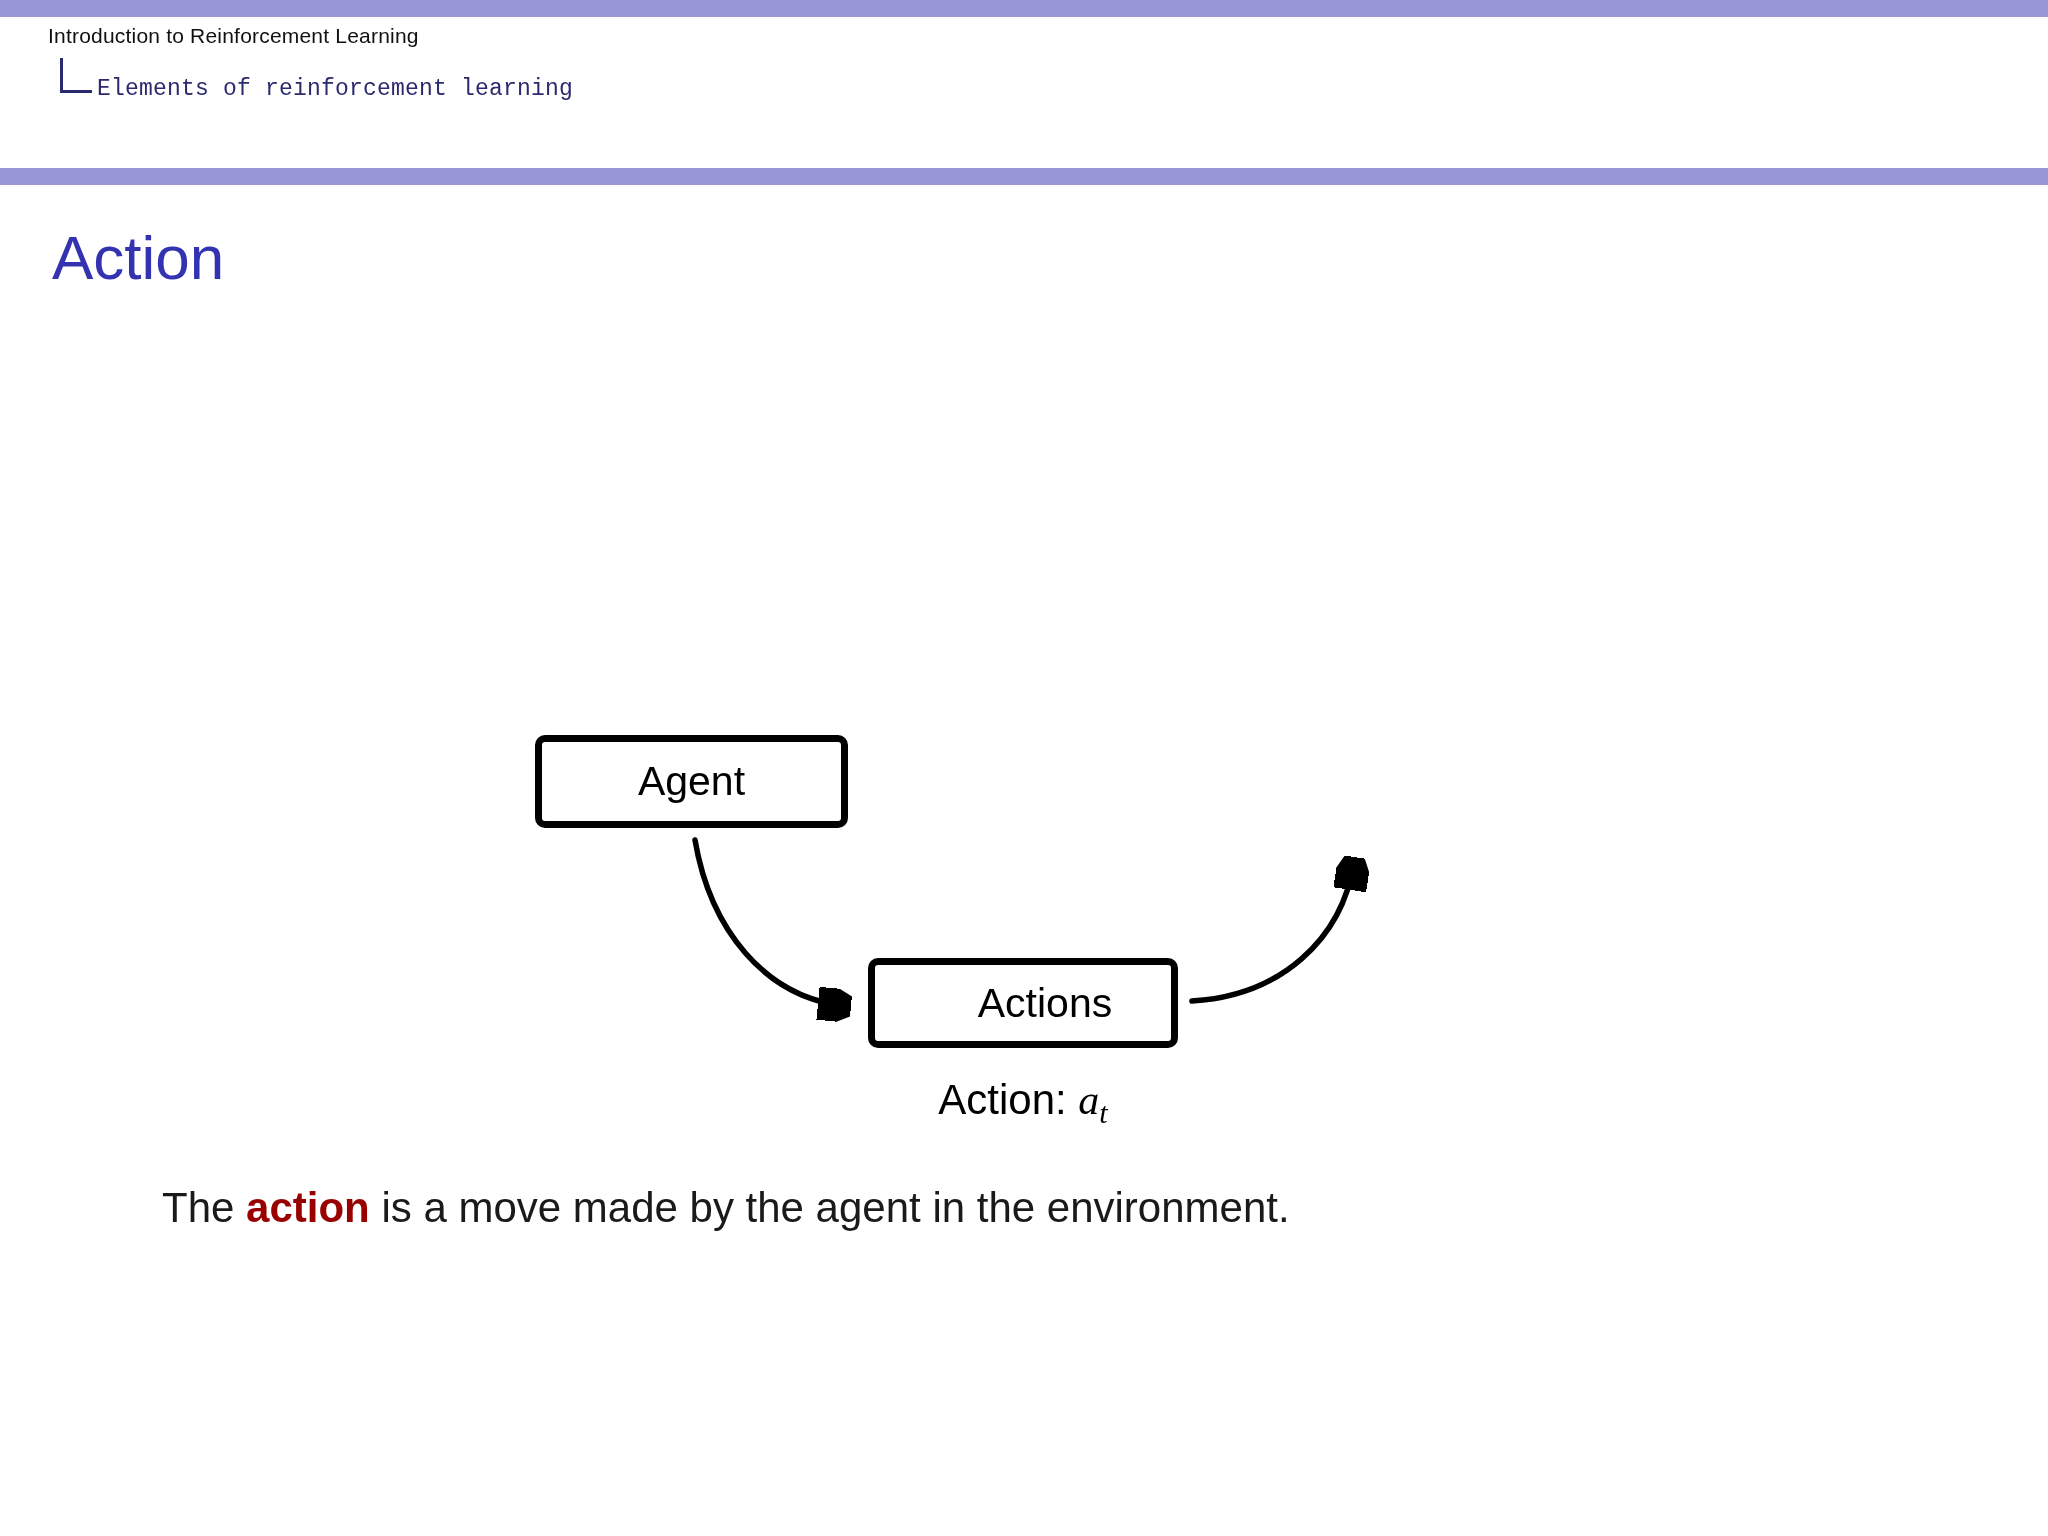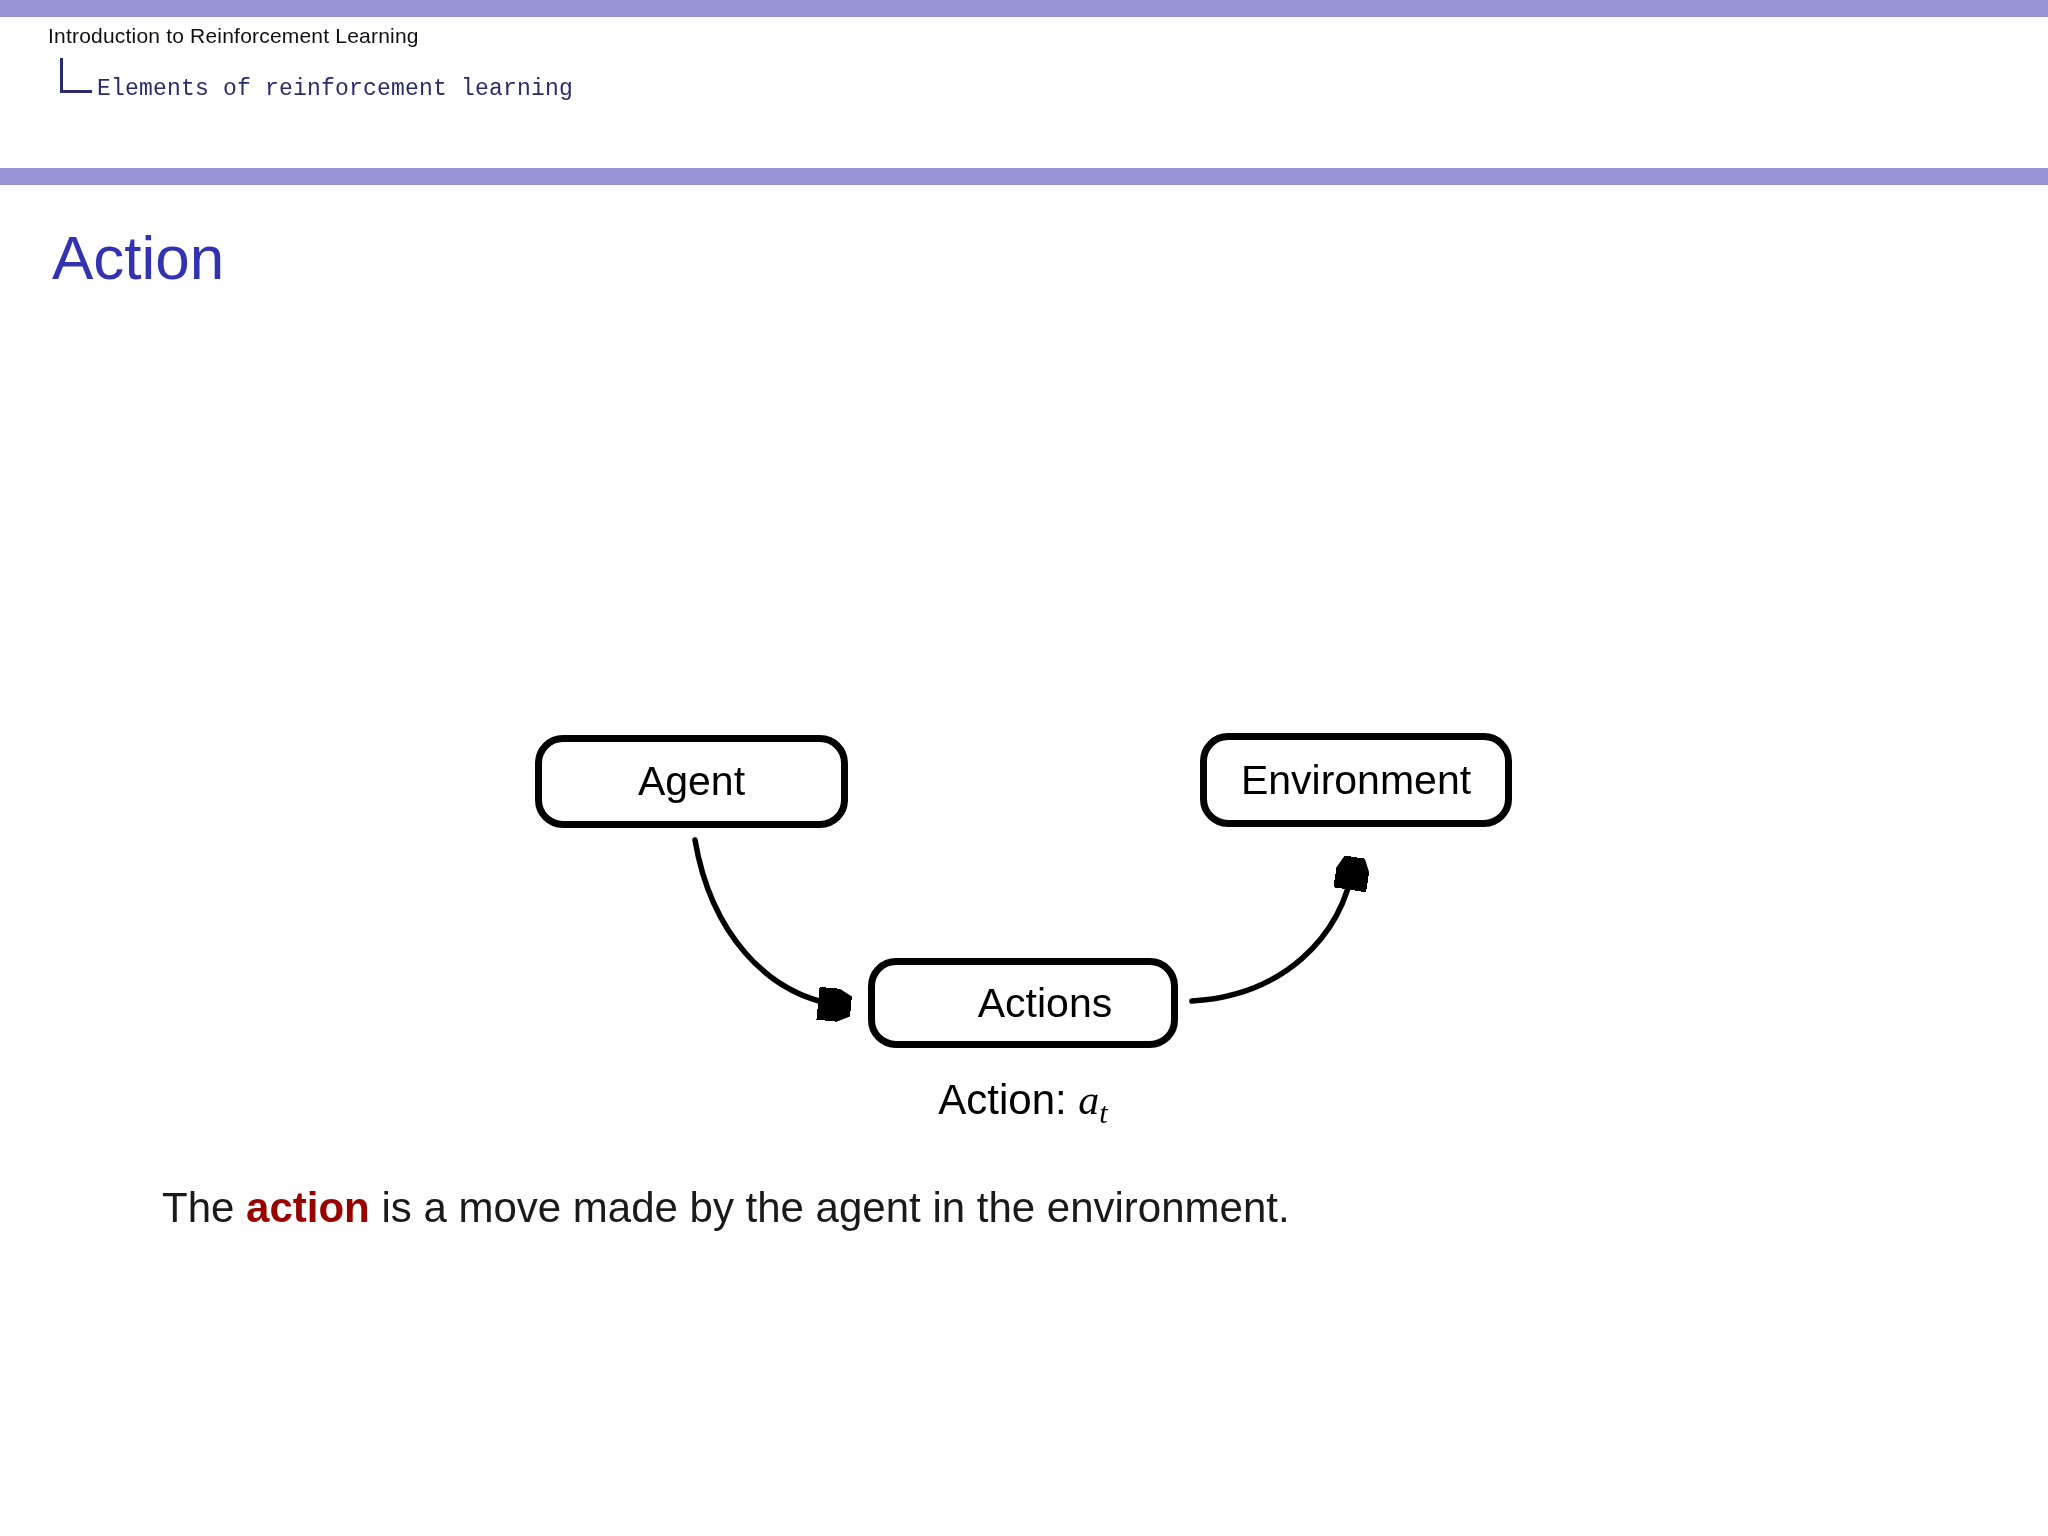--- a/index.html
+++ b/index.html
@@ -42,21 +42,21 @@
     position:absolute;left:52px;top:222px;
     font-size:62px;font-weight:400;color:var(--c-title);
   }
 
   .arrows{position:absolute;left:0;top:0;width:2048px;height:1536px;pointer-events:none;}
   .arrows path{stroke:var(--c-diagram_ink);stroke-width:5.5;fill:none;stroke-linecap:round;}
 
   .node{
     position:absolute;
     border:7px solid var(--c-diagram_ink);
-    border-radius:28px;background:#ffffff;
+    border-radius:10px;background:#ffffff;
     display:flex;align-items:center;justify-content:center;
     font-size:41px;color:#000000;
   }
   .node-agent{left:535px;top:735px;width:313px;height:93px;}
   .node-environment{left:1200px;top:733px;width:312px;height:94px;}
   .node-actions{left:868px;top:958px;width:310px;height:90px;padding-left:44px;}
 
   .caption{
     position:absolute;left:843px;top:1076px;width:360px;
     text-align:center;font-size:42px;color:#000000;
@@ -100,23 +100,20 @@
       </marker>
     </defs>
     <path d="M 695 840 C 710 928, 764 998, 846 1006" marker-end="url(#ah)"></path>
     <path d="M 1192 1001 C 1280 996, 1342 940, 1354 862" marker-end="url(#ah)"></path>
   </svg>
 
   <div class="node node-agent">
     <span>Agent</span>
   </div>
 
-  <div class="node node-environment">
-    <span>Environment</span>
-  </div>
 
   <div class="node node-actions">
     <span>Actions</span>
   </div>
 
   <div class="caption">
     <span>Action: </span><span class="mvar">a</span><sub>t</sub>
   </div>
 
   <p class="body-sentence">

